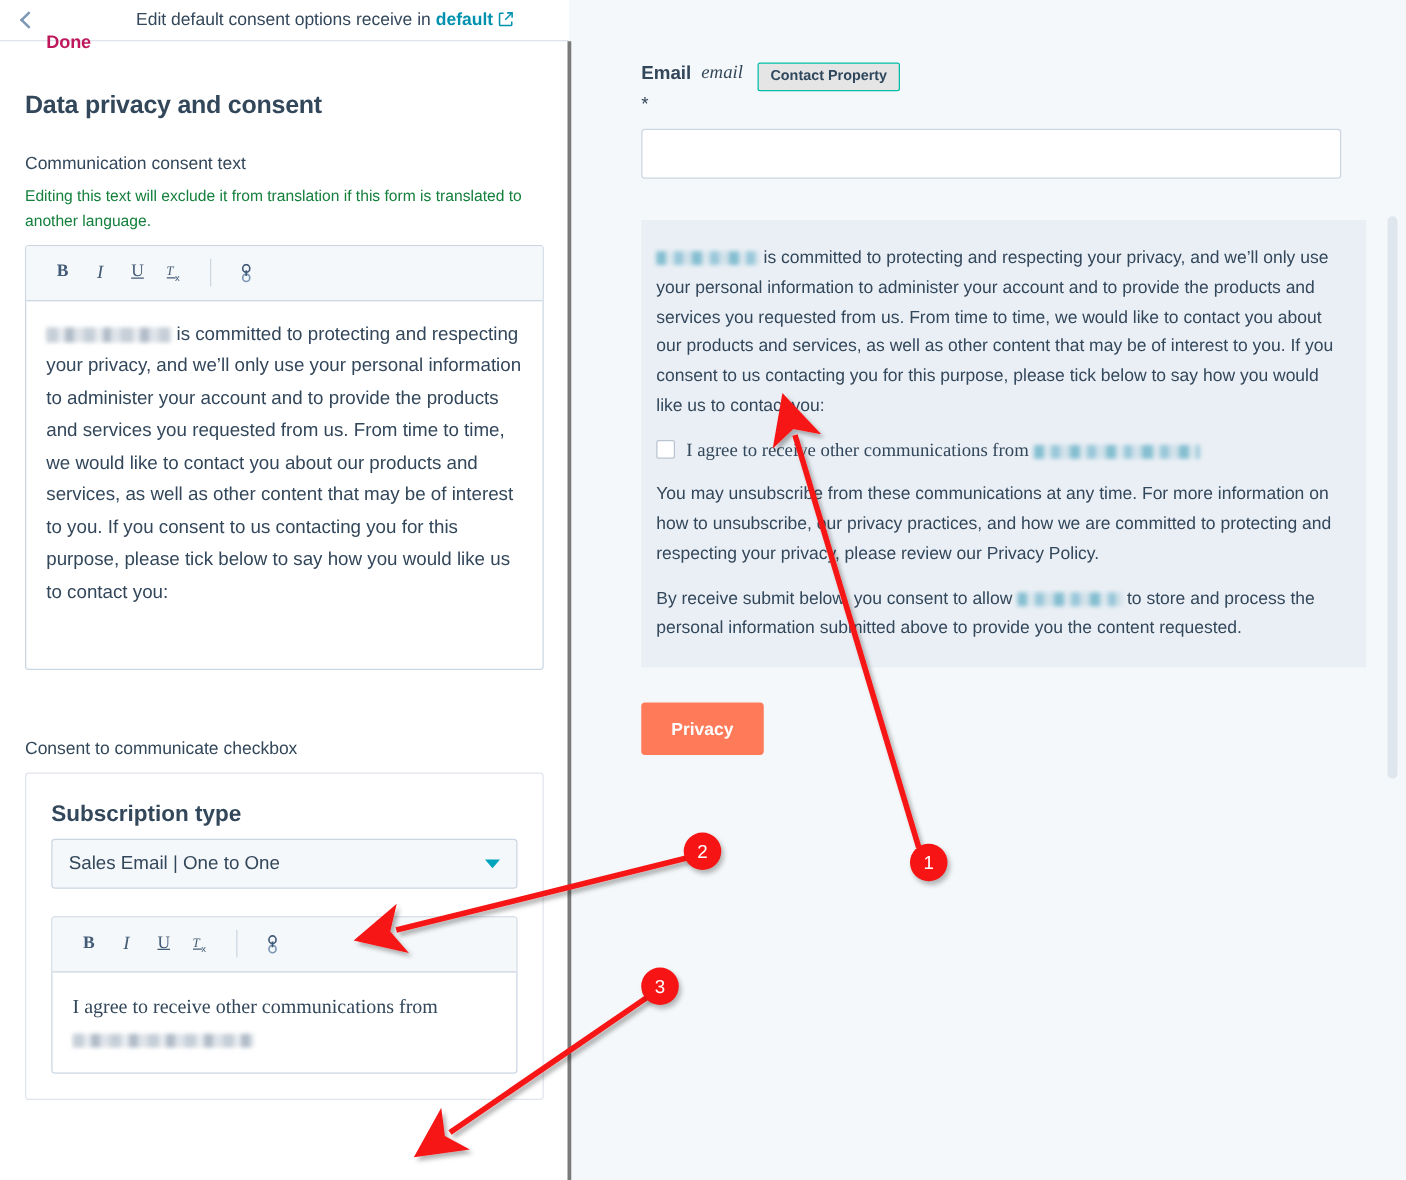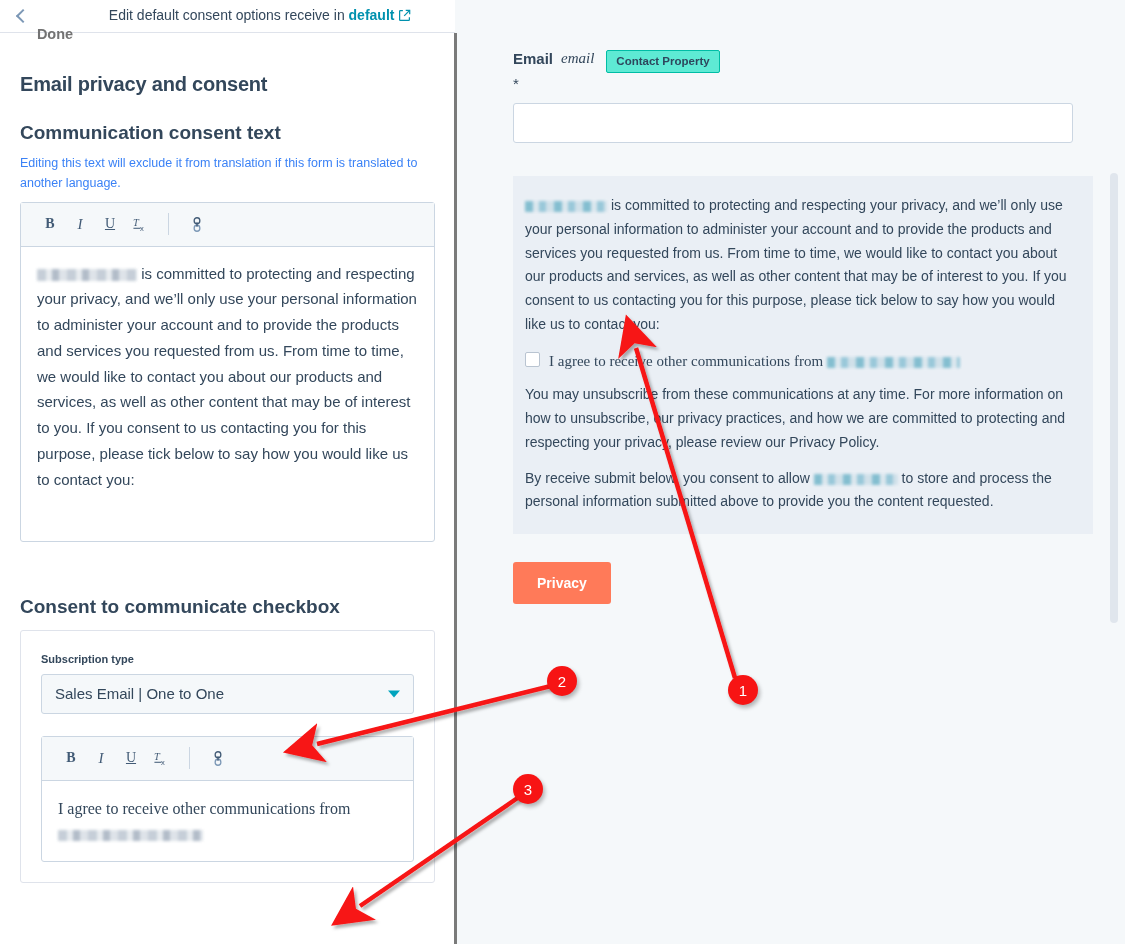--- a/index.html
+++ b/index.html
@@ -30,43 +30,43 @@
   .chev-back {
     display: inline-block;
     width: 10px; height: 10px;
     border-left: 2px solid #7c98b6;
     border-bottom: 2px solid #7c98b6;
     transform: rotate(45deg);
     margin-right: 9px;
     margin-top: 0px;
   }
   .done-link {
-    color: #737373; font-weight: bold; font-size: 14.5px;
+    color: #be185d; font-weight: bold; font-size: 14.5px;
     letter-spacing: -0.1px;
     cursor: pointer;
     margin-top: 36px;
   }
   .edit-note {
     margin-left: 36px;
     color: #33475b; font-size: 14px;
   }
   .edit-note b { color: #0091ae; }
   .ext-icon { display:inline-block; vertical-align: -2px; margin-left: 4px; }
 
   .left-body { padding: 22px 20px 0 20px; }
   h1.section-title {
     font-size: 20px; font-weight: bold; color: #33475b;
     margin: 18px 0 26px 0; letter-spacing: -0.2px;
   }
   .field-label {
-    font-size: 19px; font-weight: bold; color: #33475b;
+    font-size: 14px; font-weight: normal; color: #33475b;
     margin-bottom: 9px;
   }
   .help-text {
-    font-size: 12.5px; color: #3b82f6; line-height: 1.62;
+    font-size: 12.5px; color: #15803d; line-height: 1.62;
     margin-bottom: 8px;
   }
 
   
   .rte { border: 1px solid #cbd6e2; border-radius: 3px; background: #fff; }
   .rte-toolbar {
     height: 44px; background: #f5f8fa;
     border-bottom: 1px solid #cbd6e2;
     display: flex; align-items: center; gap: 0px;
     padding-left: 14px;
@@ -109,21 +109,21 @@
         #95c6d8 14px, #95c6d8 21px,
         #cfe0e9 21px, #cfe0e9 29px);
   }
 
   .card {
     border: 1px solid #dfe3eb; border-radius: 3px;
     background: #fff; padding: 22px 20px 20px 20px;
     margin-top: 12px;
   }
   .sub-label {
-    font-size: 11px; font-weight: bold; color: #33475b; margin-bottom: 9px;
+    font-size: 18px; font-weight: bold; color: #33475b; margin-bottom: 9px;
   }
   .select-box {
     position: relative;
     height: 40px; border: 1px solid #cbd6e2; border-radius: 3px;
     background: #f5f8fa;
     display: flex; align-items: center;
     padding: 0 34px 0 13px;
     font-size: 15px; color: #33475b;
     cursor: pointer;
     margin-bottom: 22px;
@@ -143,21 +143,21 @@
     position: absolute; left: 458px; top: 0;
     width: 667px; height: 944px;
     background: #f5f8fa;
     padding: 50px 40px 0 55px;
   }
   .field-row { display: flex; align-items: flex-start; gap: 8px; }
   .lbl-email { font-size: 15px; font-weight: bold; color: #33475b; }
   .lbl-email-it { font-size: 15px; font-style: italic; color: #33475b; font-family:"Liberation Serif", serif;}
   .prop-badge {
     border: 1.5px solid #00bda5;
-    background: #5eead4;
+    background: #e5e5e5;
     color: #2e475d;
     font-size: 11.5px; font-weight: bold;
     padding: 4px 9px 5px 9px;
     border-radius: 2px;
     margin-left: 4px;
   }
   .req-star { color: #33475b; font-size: 15px; margin-top: 2px; display:block; }
   .email-input {
     margin-top: 11px;
     height: 40px; width: 560px;
@@ -224,21 +224,21 @@
       <span class="edit-note">
         <span>Edit default consent options receive in </span><b>default</b><span class="ext-icon"><svg width="13" height="13" viewBox="0 0 16 16">
               <path d="M6 2H2.8A.8.8 0 0 0 2 2.8v10.4a.8.8 0 0 0 .8.8h10.4a.8.8 0 0 0 .8-.8V10" fill="none" stroke="#0091ae" stroke-width="1.5"></path>
               <path d="M9.5 1.6H14.4V6.5" fill="none" stroke="#0091ae" stroke-width="1.5"></path>
               <path d="M14 2L7.6 8.4" fill="none" stroke="#0091ae" stroke-width="1.5"></path>
             </svg></span>
       </span>
     </div>
 
     <div class="left-body">
-      <h1 class="section-title">Email privacy and consent</h1>
+      <h1 class="section-title">Data privacy and consent</h1>
 
       <div class="field-label">Communication consent text</div>
       <div class="help-text">Editing this text will exclude it from translation if this form is translated to another language.</div>
 
       <div class="rte rte1">
         <div class="rte-toolbar">
           <div class="tb-btn b">B</div>
           <div class="tb-btn i">I</div>
           <div class="tb-btn u">U</div>
           <div class="tb-btn">

